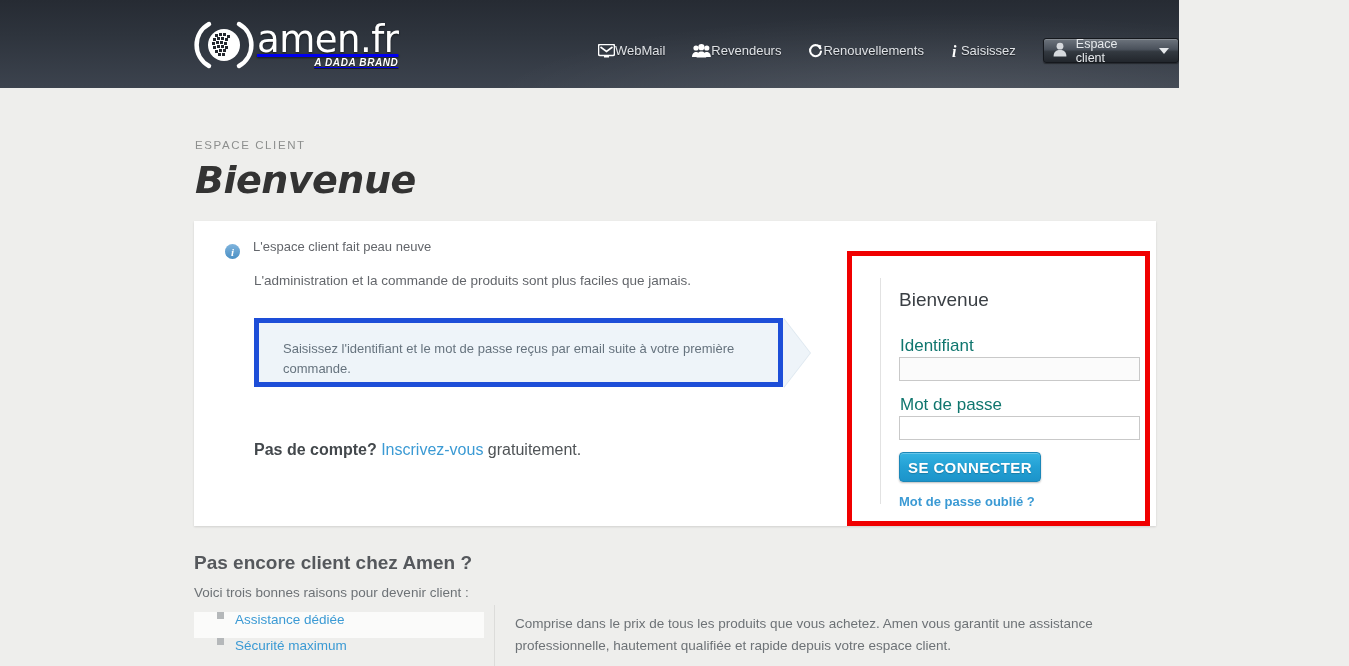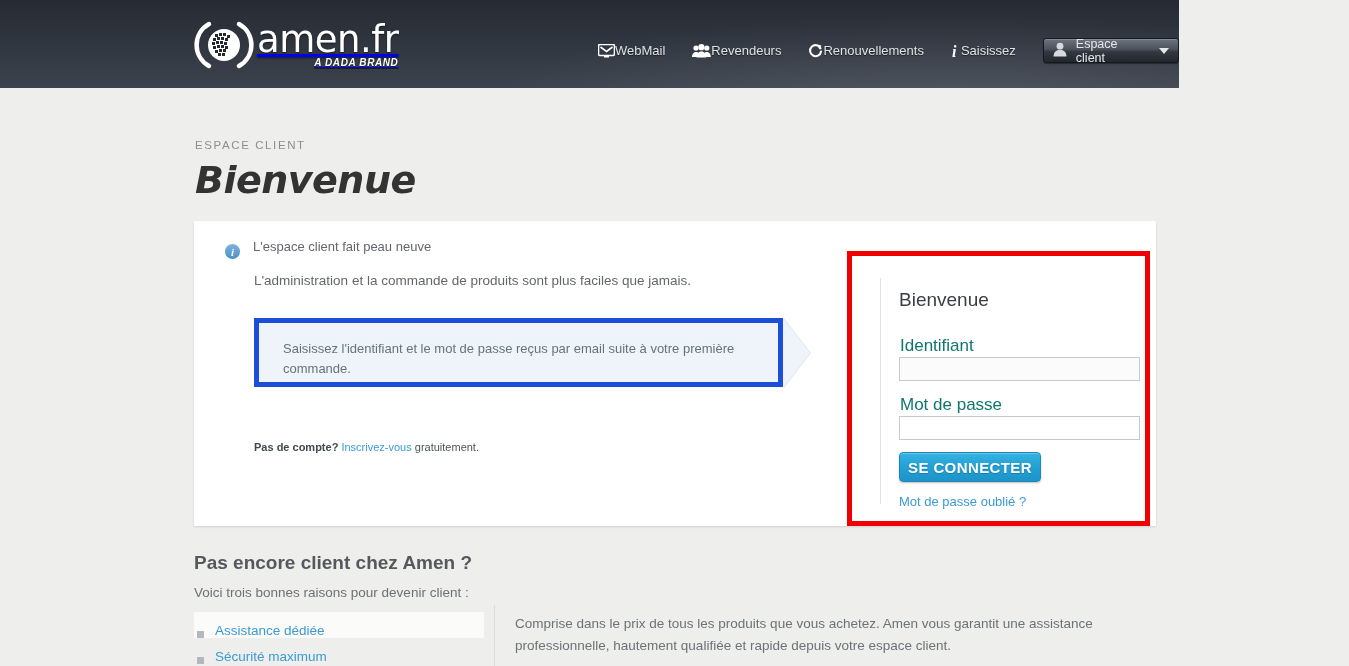--- a/index.html
+++ b/index.html
@@ -126,21 +126,21 @@
     filter: drop-shadow(1px 0 0 #dde7ef);
   }
   .callout-text {
     position: absolute; left: 24px; top: 16px;
     width: 478px;
     font-size: 13px; color: #66737e; line-height: 20px;
   }
 
   .signup-line {
     position: absolute; left: 60px; top: 220px;
-    font-size: 11px; color: #4f5356;
+    font-size: 16px; color: #4f5356;
   }
   .signup-line b { font-weight: bold; color: #43484c; }
   .signup-line a { color: #3b9ad4; text-decoration: none; }
 
   
   .login-highlight {
     position: absolute; left: 847px; top: 251px;
     width: 303px; height: 275px;
     border: 5px solid #f00000;
     background: #ffffff;
@@ -180,39 +180,39 @@
     color: #ffffff; font-size: 15px; font-weight: bold;
     letter-spacing: 0.4px;
     display: flex; align-items: center; justify-content: center;
     box-shadow: 0 1px 2px rgba(0,0,0,0.25), inset 0 1px 0 rgba(255,255,255,0.25);
     cursor: pointer;
     font-family: "Liberation Sans", sans-serif;
     text-shadow: 0 1px 1px rgba(0,0,0,0.2);
   }
   .forgot-link {
     position: absolute; left: 47px; top: 238px;
-    font-size: 13px; color: #3b9ad4; text-decoration: none;
+    font-size: 13px; color: #3b9ad4; text-decoration: none; font-weight: bold;
   }
 
   
   .bottom-title {
     position: absolute; left: 194px; top: 552px;
     font-size: 19px; color: #55585c;
   }
   .bottom-sub {
     position: absolute; left: 194px; top: 585px;
     font-size: 13.5px; color: #6d7276;
   }
   .reason-list {
     position: absolute; left: 194px; top: 612px;
     width: 290px; list-style: none;
   }
   .reason-item {
-    display: flex; align-items: flex-end; gap: 11px;
-    height: 26px; padding-left: 3px;
+    display: flex; align-items: flex-start; gap: 11px;
+    height: 26px; padding-left: 23px;
   }
   .reason-item.active { background: #fbfbfa; }
   .bullet-square {
     width: 7px; height: 7px;
     background: #b5b8ba;
     flex: 0 0 auto;
   }
   .reason-link {
     font-size: 13.5px; color: #3b9ad4; text-decoration: none;
   }

